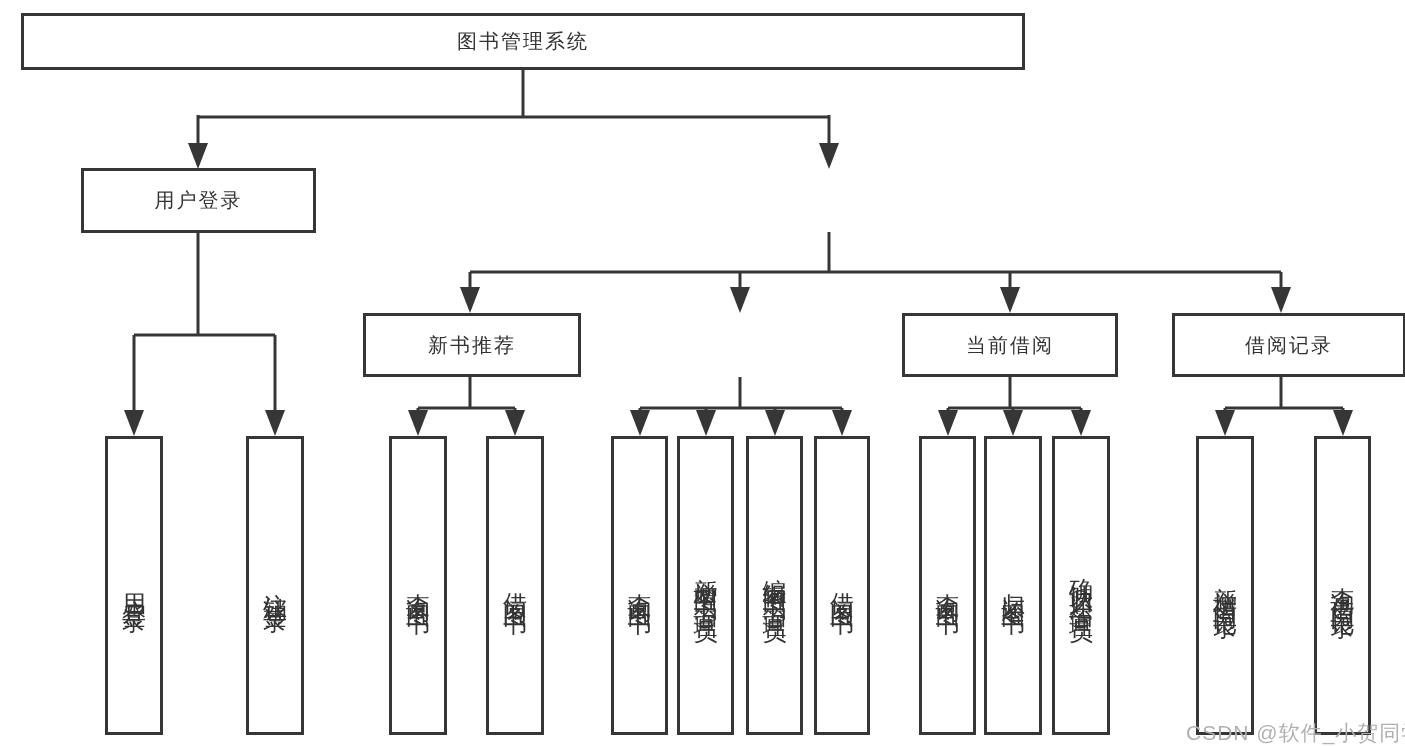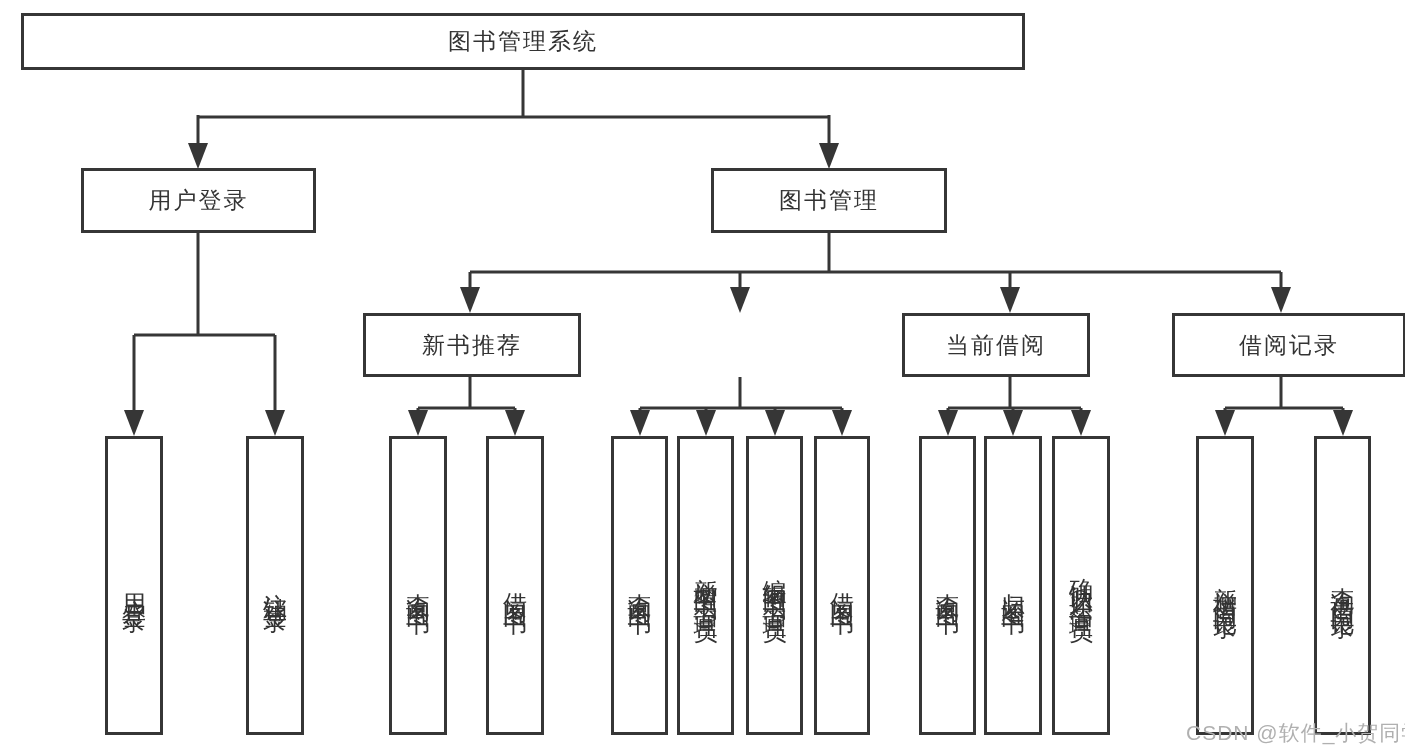--- a/index.html
+++ b/index.html
@@ -36,21 +36,21 @@
     background: var(--box_bg);
     border: 3px solid var(--line);
     color: var(--text);
     display: flex;
     align-items: center;
     justify-content: center;
     z-index: 2;
     text-align: center;
   }
   .node.h {
-    font-size: 23px;
+    font-size: 20px;
     letter-spacing: 2px;
   }
   .node.v {
     writing-mode: vertical-rl;
     text-orientation: mixed;
     font-size: 24px;
     letter-spacing: 6px;
     line-height: 1;
   }
   .watermark {
@@ -105,28 +105,25 @@
     <polygon points="1333,410 1353,410 1343,436"></polygon>
   </svg>
 
   <div class="node h" style="left:21px;top:13px;width:1004px;height:57px">
     <span>图书管理系统</span>
   </div>
 
   <div class="node h" style="left:81px;top:168px;width:235px;height:65px">
     <span>用户登录</span>
   </div>
-  <div class="node h" style="left:711px;top:168px;width:236px;height:65px">
-    <span>图书管理</span>
-  </div>
 
   <div class="node h" style="left:363px;top:313px;width:218px;height:64px">
     <span>新书推荐</span>
   </div>
-  <div class="node h" style="left:902px;top:313px;width:188px;height:64px">
+  <div class="node h" style="left:902px;top:313px;width:216px;height:64px">
     <span>当前借阅</span>
   </div>
   <div class="node h" style="left:1172px;top:313px;width:234px;height:64px">
     <span>借阅记录</span>
   </div>
 
   <div class="node v" style="left:105px;top:436px;width:58px;height:299px">
     <span>用户登录</span>
   </div>
   <div class="node v" style="left:246px;top:436px;width:58px;height:299px">

